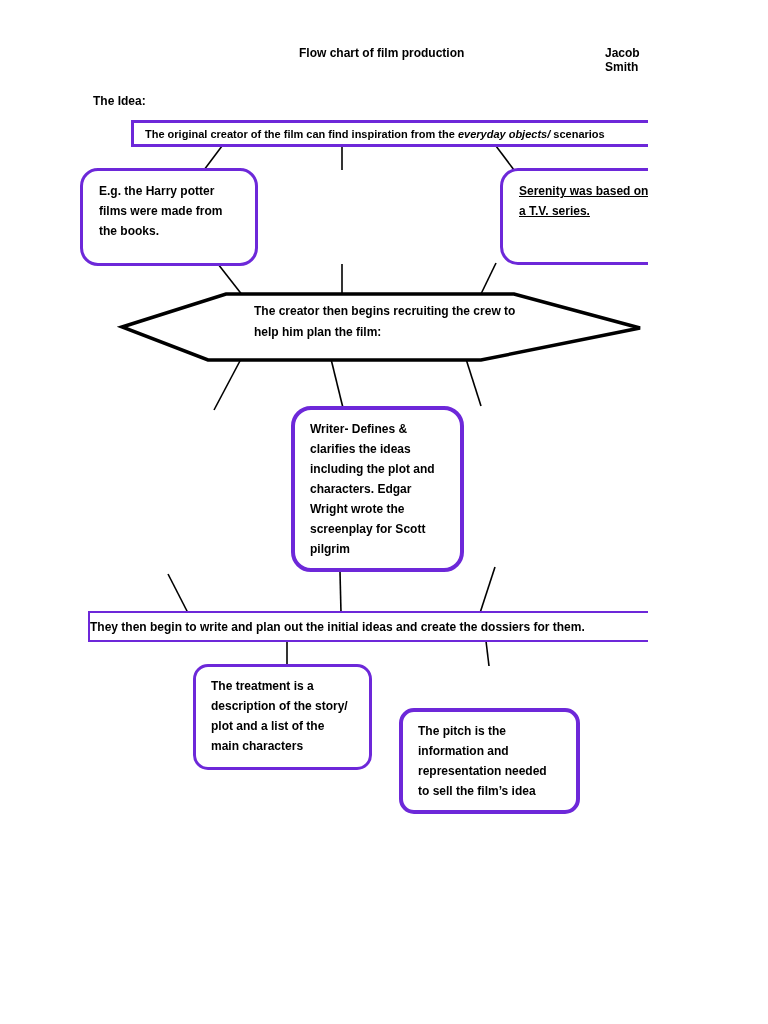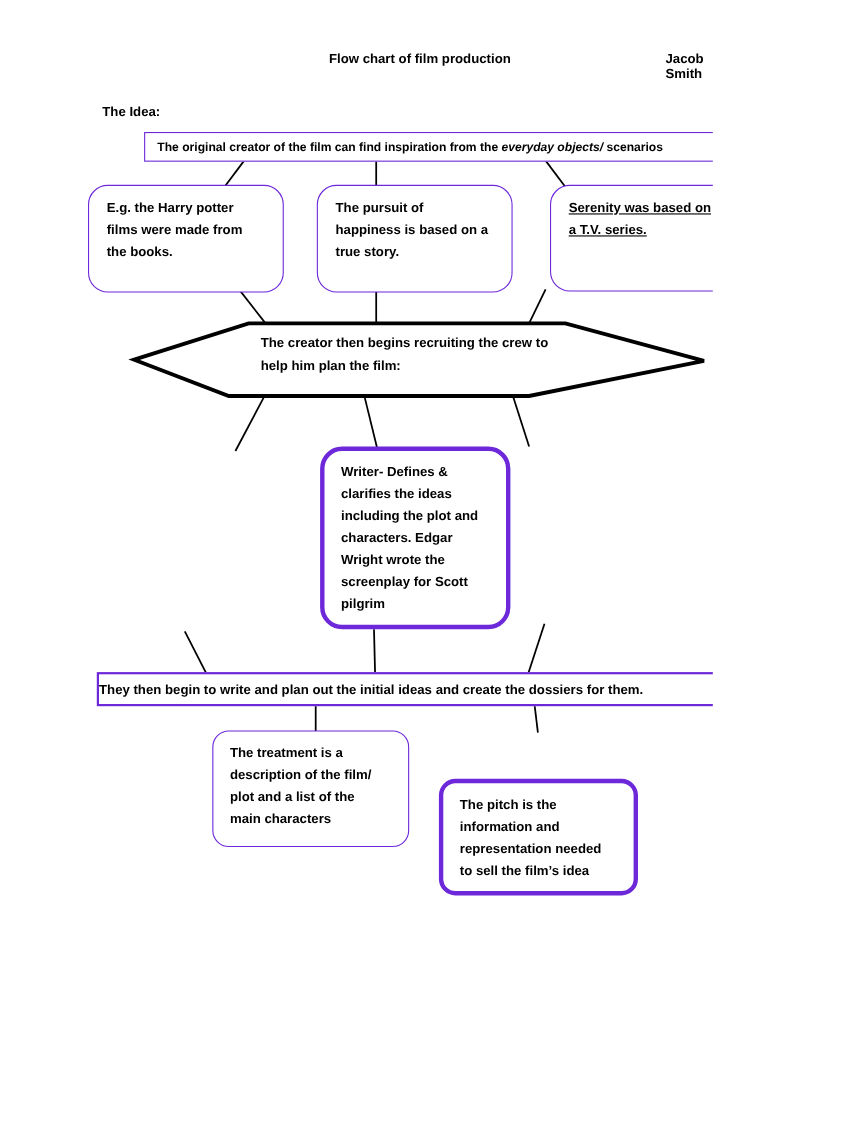--- a/index.html
+++ b/index.html
@@ -8,40 +8,40 @@
     font-family:"Liberation Sans", sans-serif; font-weight:bold; color:#000;
     overflow:hidden;
   }
   .abs { position:absolute; }
   .pre { white-space:pre-line; }
   .it { font-style:italic; }
   svg.wires { position:absolute; left:0; top:0; }
 
   .node {
     position:absolute; background:#fff; box-sizing:border-box;
-    border:1px solid #6d28d9; font-size:12px; line-height:20px;
+    border:3px solid #6d28d9; font-size:12px; line-height:20px;
   }
   .rounded { border-radius:18px; }
   .rounded-big { border-radius:20px; }
   .thick { border-width:4px; }
   .thin { border-width:2px; }
 
   .header-title  { left:299px; top:46px; font-size:12px; }
   .header-author { left:605px; top:46px; font-size:12px; }
   .idea-label    { left:93px;  top:94px; font-size:12px; }
 
   .inspiration { left:131px; top:120px; width:526px; height:27px;
                  display:flex; align-items:center; padding:0 0 0 11px;
                  font-size:11px; white-space:nowrap; }
 
   .exA { left:80px;  top:168px; width:178px; height:98px; padding:10px 8px 0 16px; }
   .exB { left:288px; top:168px; width:178px; height:98px; padding:10px 8px 0 16px; }
   .exC { left:500px; top:168px; width:181px; height:97px; padding:10px 8px 0 16px;text-decoration:underline; }
 
-  .hex-text { left:237px; top:301px; width:320px; font-size:12px; line-height:21px; }
+  .hex-text { left:254px; top:301px; width:320px; font-size:12px; line-height:21px; }
 
   .roleA { left:85px;  top:408px; width:173px; height:167px; padding:9px 6px 0 15px; }
   .roleB { left:291px; top:406px; width:173px; height:166px; padding:9px 4px 0 15px; }
   .roleC { left:503px; top:404px; width:175px; height:163px; padding:9px 4px 0 15px; }
 
   .planning { left:88px; top:611px; width:599px; height:31px;
               display:flex; align-items:center; padding:0 0 0 0;
               white-space:nowrap; font-size:12px; }
 
   .dosA { left:193px; top:664px; width:179px; height:106px; padding:9px 6px 0 15px; border-radius:15px; }
@@ -81,41 +81,38 @@
   <div class="abs header-author">Jacob Smith</div>
   <div class="abs idea-label">The Idea:</div>
 
   <div class="node inspiration">
     <span><span>The original creator of the film can find inspiration from the </span><span class="it">everyday objects/</span><span> scenarios</span></span>
   </div>
 
   <div class="node rounded pre exA">E.g. the Harry potter
 films were made from
 the books.</div>
-  <div class="node rounded pre exB">The pursuit of
-happiness is based on a
-true story.</div>
   <div class="node rounded pre exC">Serenity was based on
 a T.V. series.</div>
 
   <div class="abs hex-text pre">The creator then begins recruiting the crew to
 help him plan the film:</div>
 
   <div class="node rounded-big thick pre roleB">Writer- Defines &amp;
 clarifies the ideas
 including the plot and
 characters. Edgar
 Wright wrote the
 screenplay for Scott
 pilgrim</div>
 
   <div class="node thin planning">They then begin to write and plan out the initial ideas and create the dossiers for them.</div>
 
   <div class="node pre dosA">The treatment is a
-description of the film/
+description of the story/
 plot and a list of the
 main characters</div>
   <div class="node thick pre dosB">The pitch is the
 information and
 representation needed
 to sell the film’s idea</div>
 
 </div>
 
 </body></html>

